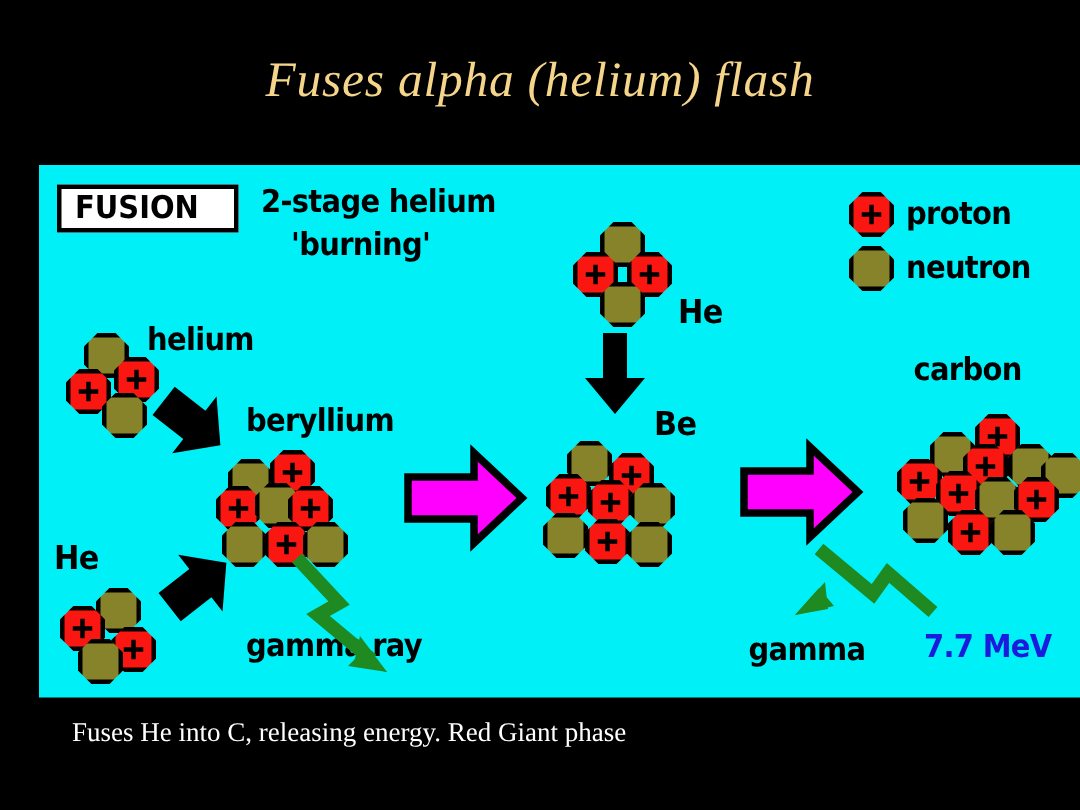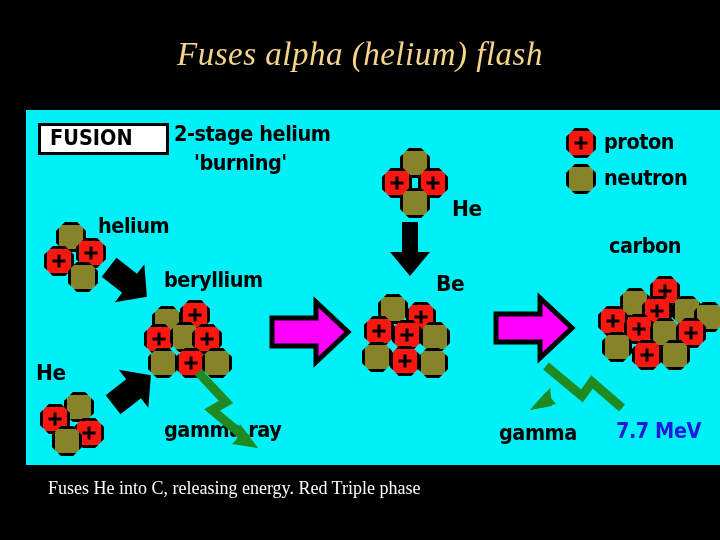--- a/index.html
+++ b/index.html
@@ -56,21 +56,21 @@
     transform: scaleX(0.92);
     transform-origin: left center;
   }
 
   #fusion-box {
     position: absolute;
     left: 12px;
     top: 13px;
     border: 3px solid #000000;
     background: #ffffff;
-    padding: 2px 26px 3px 9px;
+    padding: 2px 16px 3px 9px;
   }
   #fusion-box .dlabel {
     position: static;
     font-size: 21px;
     letter-spacing: 0px;
     display: block;
   }
 
   #lbl-2stage   { left: 148px; top: 14px;  font-size: 21px; }
   #lbl-burning  { left: 168px; top: 43px;  font-size: 21px; }
@@ -264,13 +264,13 @@
 
     <g>
       <polyline points="596,258 566,232 556,246 520,216" fill="none" stroke="#1f8a22" stroke-width="9" stroke-linejoin="miter" transform="translate(0,40) scale(1,1)"></polyline>
       <polygon points="504,300 530,294 520,282" fill="#1f8a22"></polygon>
       <polygon points="504,300 524,278 526,296" fill="#1f8a22"></polygon>
     </g>
   </svg>
 
 </div>
 
-<div id="caption">Fuses He into C, releasing energy. Red Triple phase</div>
+<div id="caption">Fuses He into C, releasing energy. Red Giant phase</div>
 
 </body></html>

